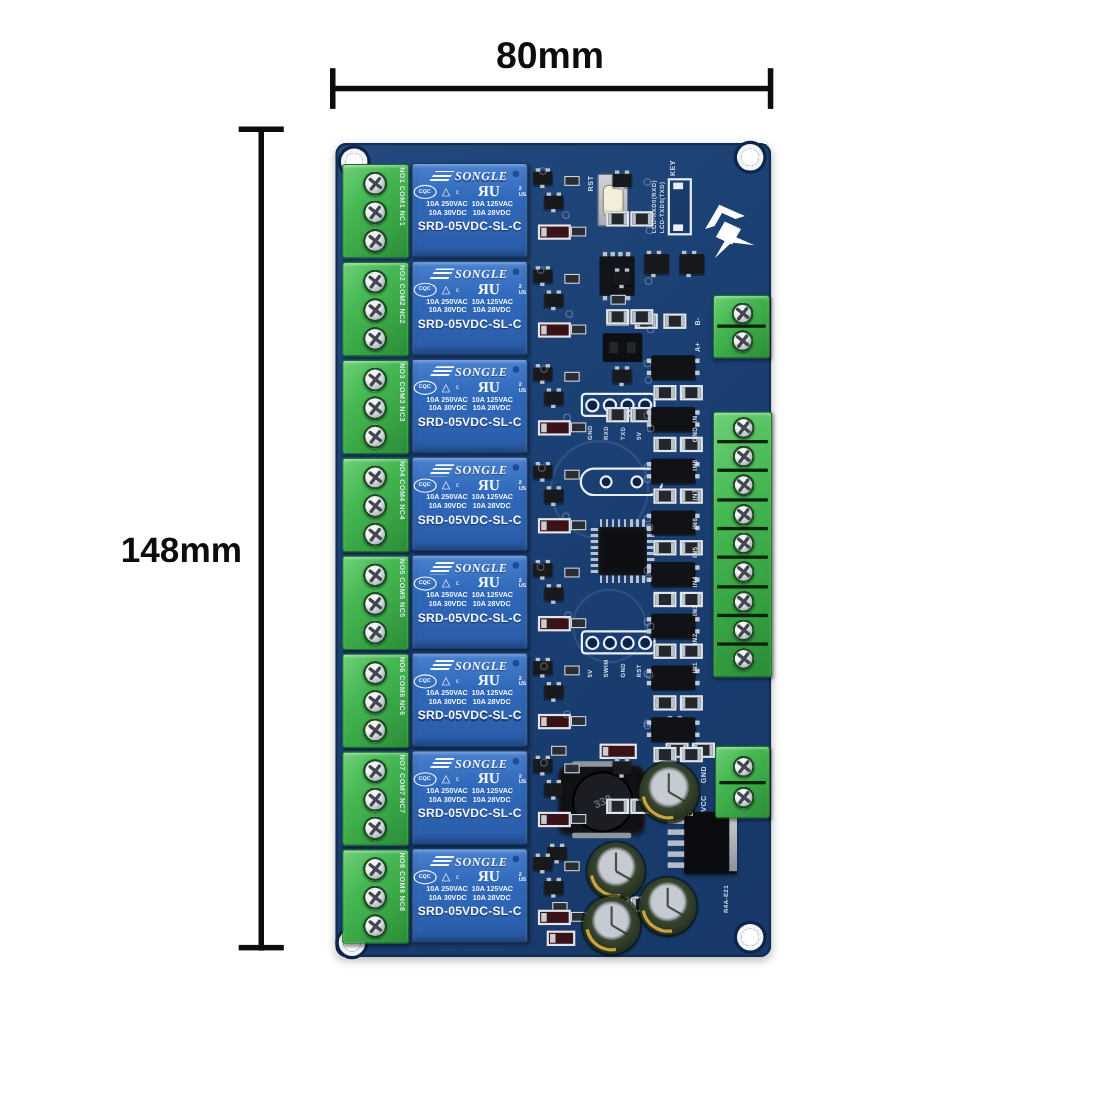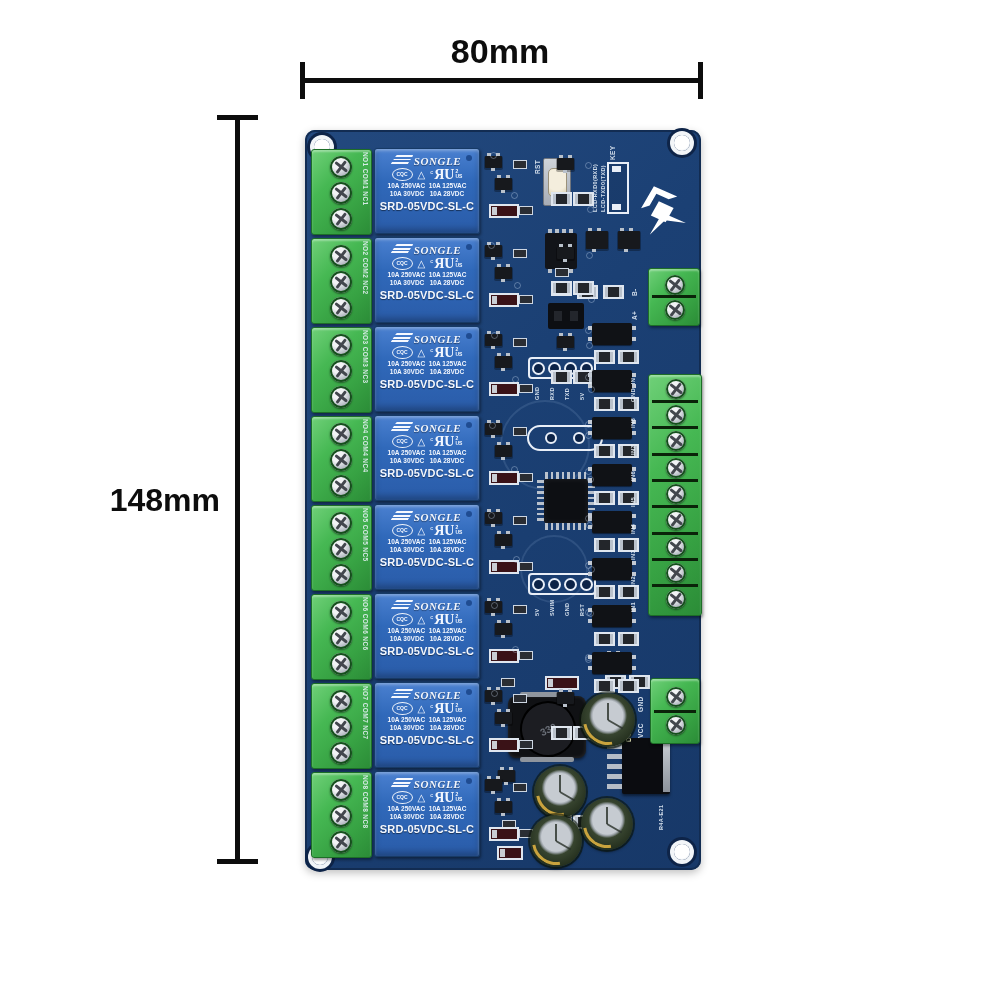--- a/index.html
+++ b/index.html
@@ -47,21 +47,21 @@
          box-shadow:inset 0 2px 3px rgba(255,255,255,.3), inset 0 -4px 6px rgba(0,0,0,.25), 1px 2px 3px rgba(0,0,0,.4);}
   .r-row1{display:flex;align-items:center;justify-content:center;gap:4px;margin-top:5px;height:13px;}
   .slogo{display:inline-block;width:17px;height:11px;border-radius:1px;transform:skewX(-32deg);
          background:repeating-linear-gradient(180deg,#f6f9ff 0 1.8px,rgba(0,0,0,0) 1.8px 3.7px);}
   .r-brand{font-family:"Liberation Serif",serif;font-style:italic;font-weight:700;font-size:11px;
            letter-spacing:.6px;text-shadow:0 1px 1px rgba(0,0,0,.45);}
   .r-row2{display:flex;align-items:center;justify-content:center;gap:5px;height:15px;}
   .cqc{display:inline-block;width:19px;height:11px;border:1px solid #eef3fb;border-radius:50%;
        font-size:5px;line-height:11px;font-weight:700;}
   .tri{font-size:10px;line-height:10px;}
-  .ulwrap{display:flex;align-items:flex-start;gap:1px;}
+  .ulwrap{display:flex;align-items:center;gap:17px;}
   .ulc{font-size:6px;line-height:6px;}
   .ulm{font-family:"Liberation Serif",serif;font-weight:700;font-size:14px;line-height:12px;}
   .ulcl{display:flex;flex-direction:column;align-items:flex-start;font-size:5px;line-height:5px;font-weight:700;}
   .r-rat{font-size:6.5px;line-height:8px;font-weight:700;white-space:pre;letter-spacing:0;}
   .r-model{font-size:11px;font-weight:700;margin-top:2px;letter-spacing:.2px;text-shadow:0 1px 1px rgba(0,0,0,.5);}
   .rdot{position:absolute;right:7px;top:6px;width:6px;height:6px;border-radius:50%;background:#1f4c92;}
 
   
   .sot{width:17px;height:12px;background:#17191d;border-radius:1px;box-shadow:0 1px 0 1px rgba(0,0,0,.3);}
   .sot:before{content:"";position:absolute;left:2px;top:-3px;width:4px;height:3px;background:#b9c1cb;box-shadow:9px 0 0 #b9c1cb;}

